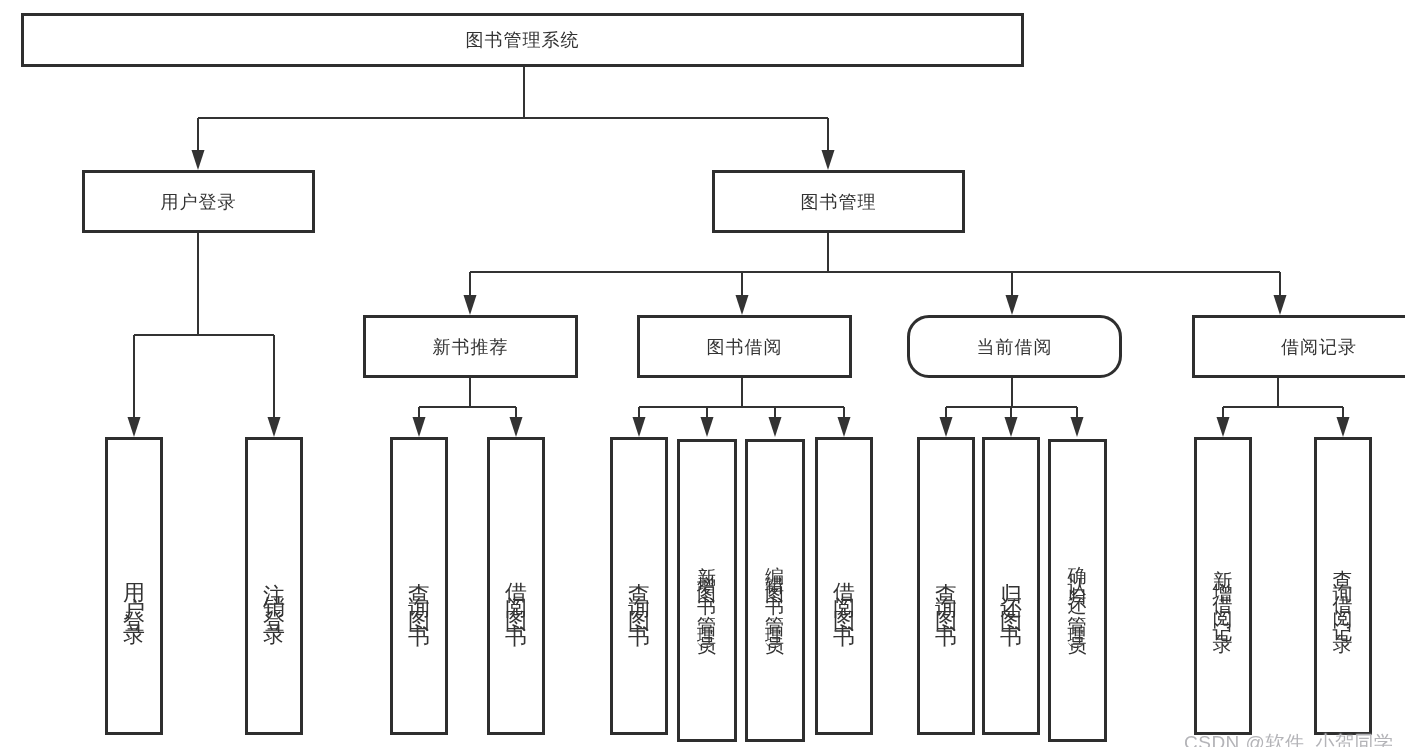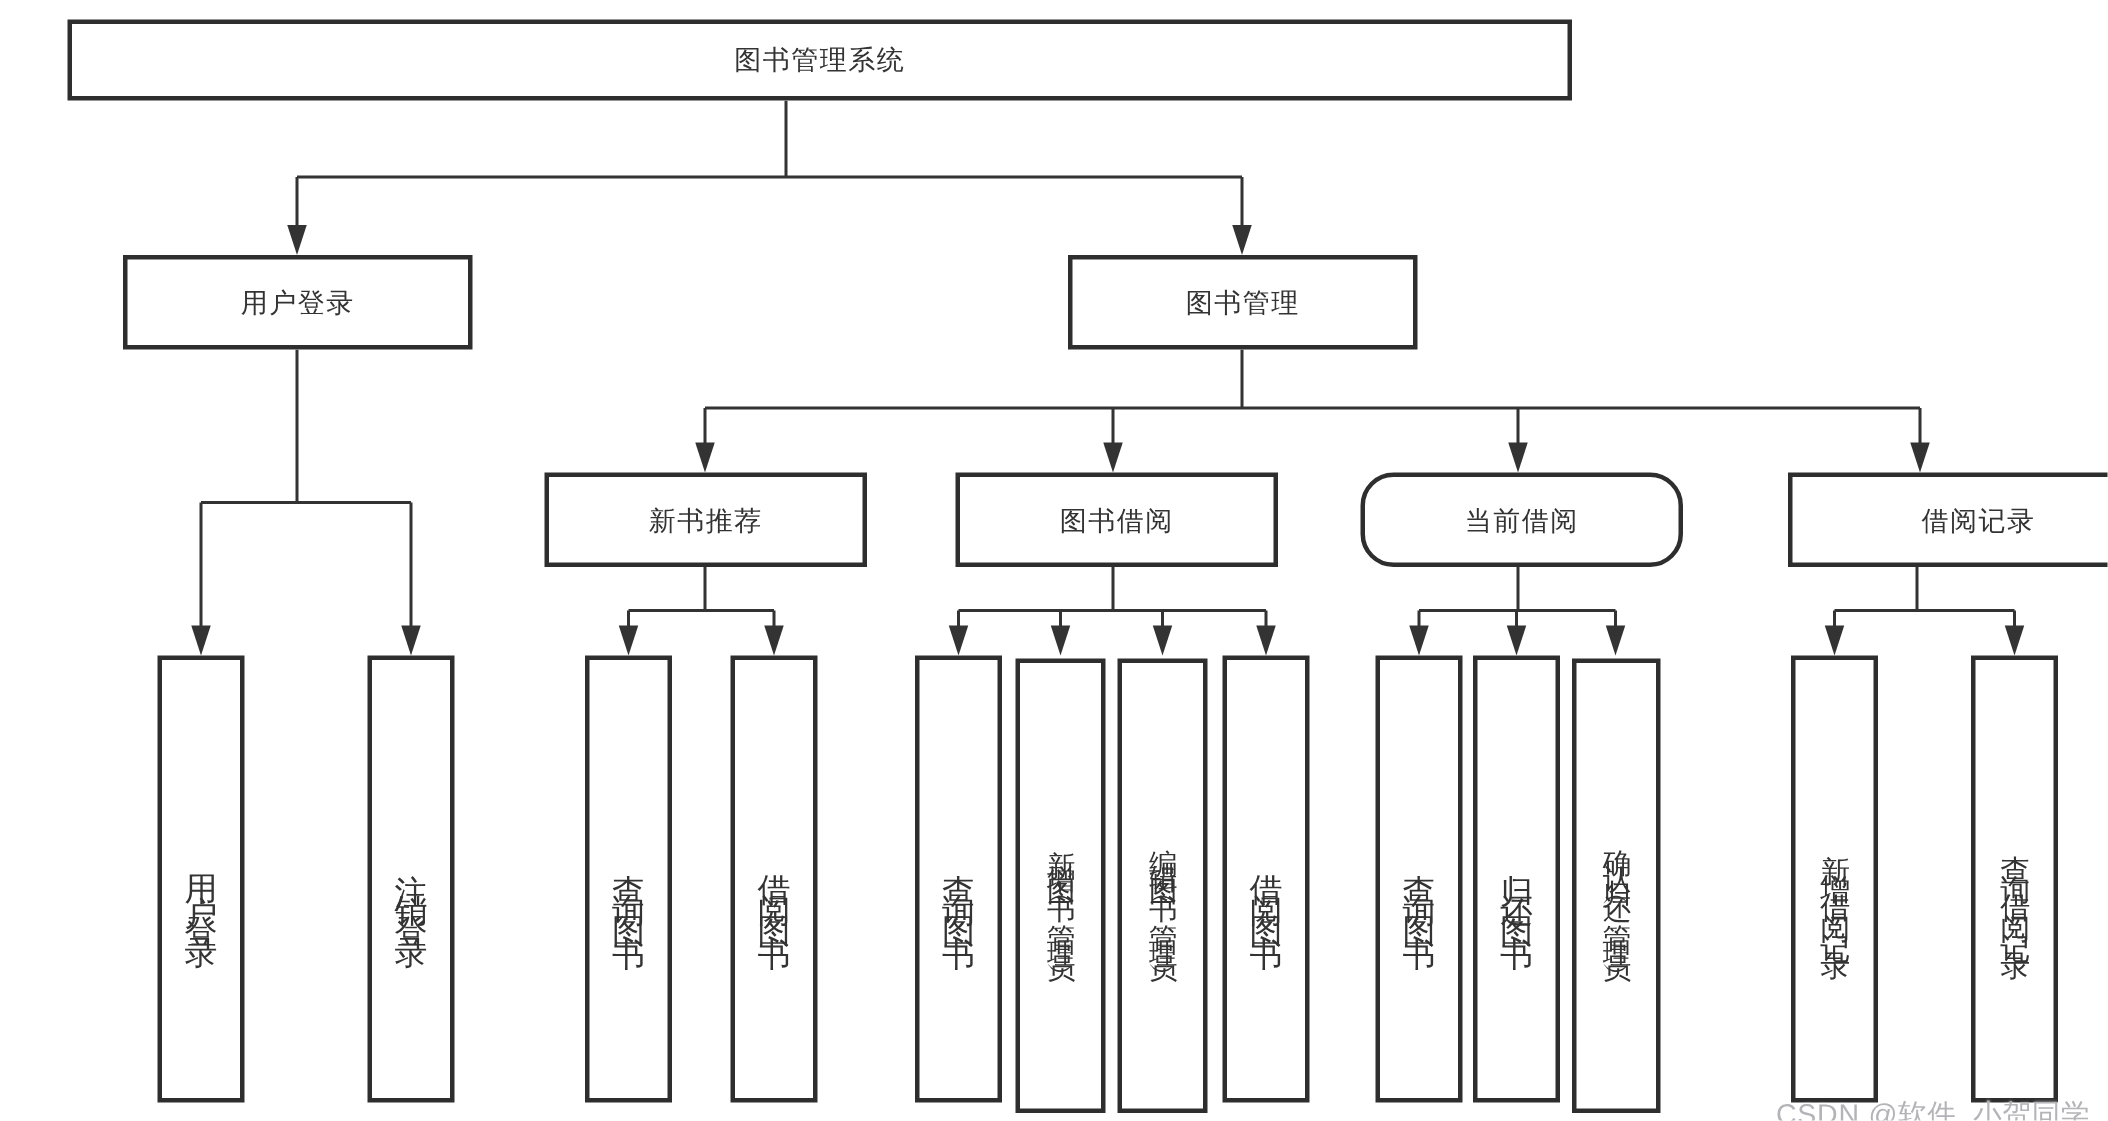--- a/index.html
+++ b/index.html
@@ -125,28 +125,28 @@
     <polygon points="700.5,417 713.5,417 707,437"></polygon>
     <polygon points="768.5,417 781.5,417 775,437"></polygon>
     <polygon points="837.5,417 850.5,417 844,437"></polygon>
     <polygon points="939.5,417 952.5,417 946,437"></polygon>
     <polygon points="1004.5,417 1017.5,417 1011,437"></polygon>
     <polygon points="1070.5,417 1083.5,417 1077,437"></polygon>
     <polygon points="1216.5,417 1229.5,417 1223,437"></polygon>
     <polygon points="1336.5,417 1349.5,417 1343,437"></polygon>
   </svg>
 
-  <div class="box" style="left:21px;top:13px;width:1003px;height:54px;margin-left:24px;">
+  <div class="box" style="left:21px;top:13px;width:1003px;height:54px;">
     <span>图书管理系统</span>
   </div>
 
   <div class="box" style="left:82px;top:170px;width:233px;height:63px;">
     <span>用户登录</span>
   </div>
-  <div class="box" style="left:712px;top:170px;width:233px;height:63px;">
+  <div class="box" style="left:712px;top:170px;width:253px;height:63px;">
     <span>图书管理</span>
   </div>
 
   <div class="box" style="left:363px;top:315px;width:215px;height:63px;">
     <span>新书推荐</span>
   </div>
   <div class="box" style="left:637px;top:315px;width:215px;height:63px;">
     <span>图书借阅</span>
   </div>
   <div class="box" style="left:907px;top:315px;width:215px;height:63px;border-radius:22px;">

